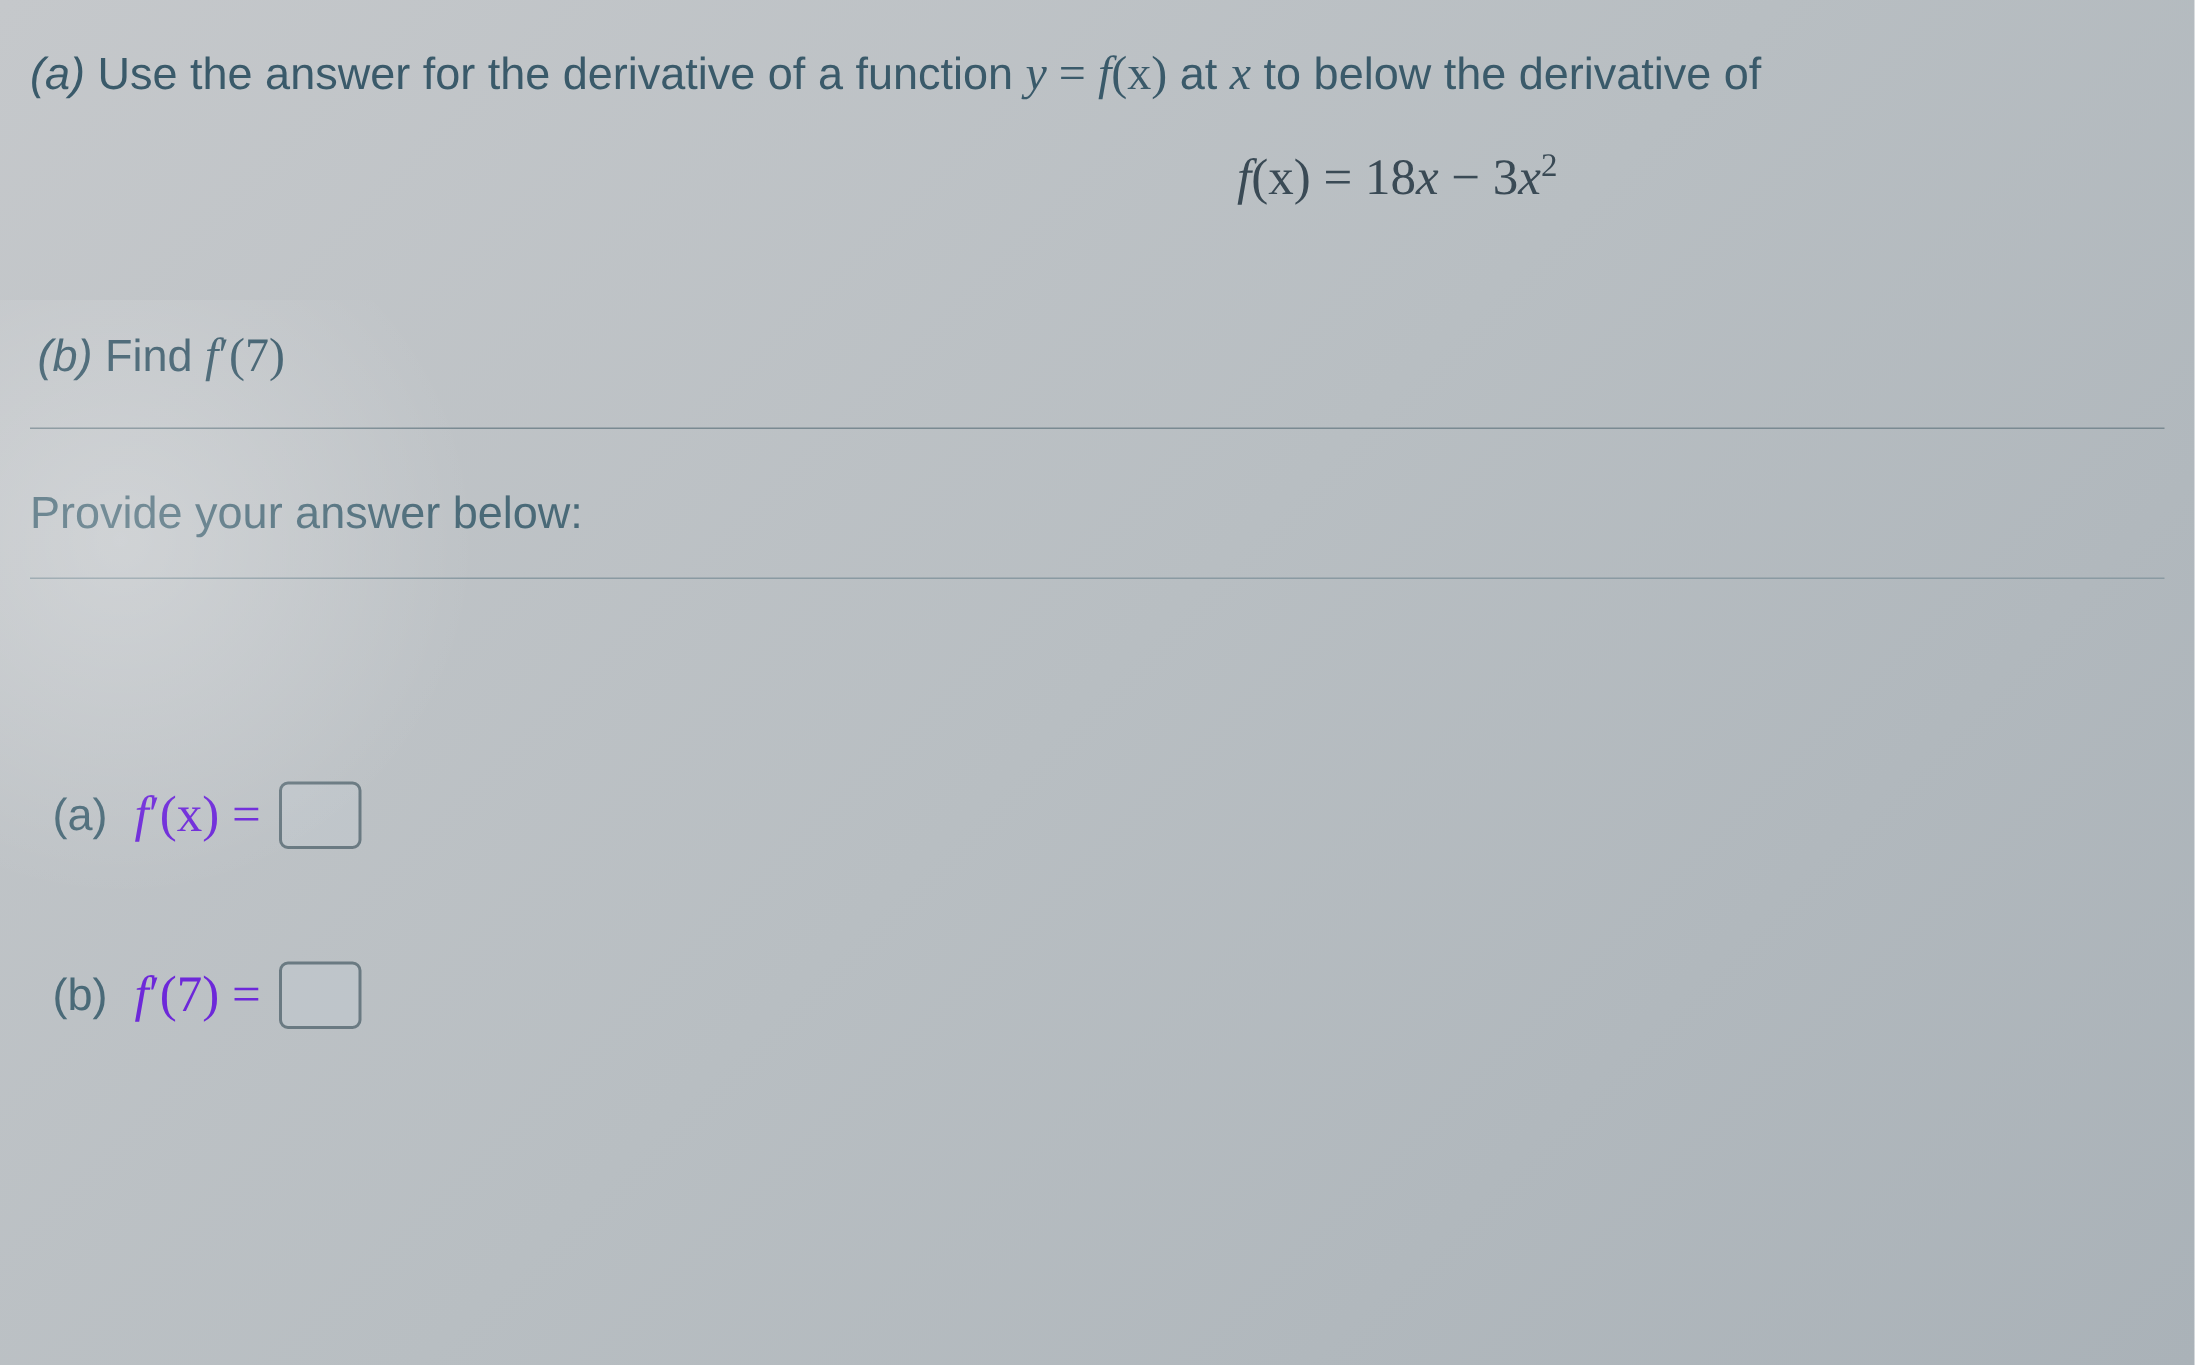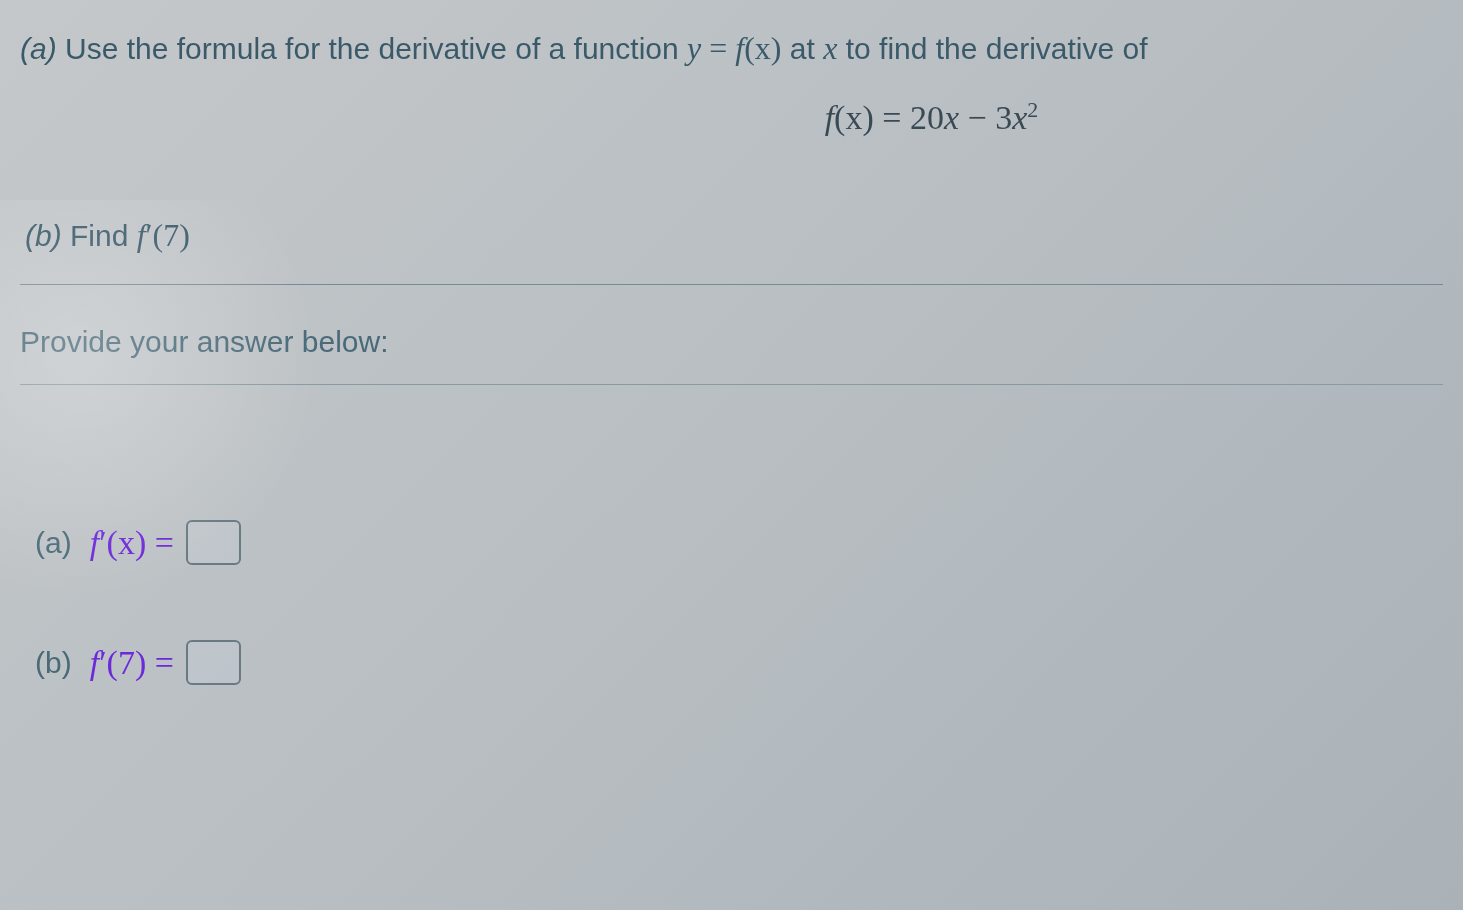--- a/index.html
+++ b/index.html
@@ -124,25 +124,25 @@
 </style>
 </head>
 <body>
 
 <div class="glare"></div>
 
 <div class="content">
 
   <div class="part-a">
     <span class="label">(a)</span>
-    <span>Use the formula for the derivative of a function </span><span class="math-inline">y</span><span class="math-inline" style="font-style:normal"> = </span><span class="math-inline">f</span><span class="math-inline" style="font-style:normal">(x)</span><span> at </span><span class="math-inline">x</span><span> to find the derivative of</span>
+    <span>Use the answer for the derivative of a function </span><span class="math-inline">y</span><span class="math-inline" style="font-style:normal"> = </span><span class="math-inline">f</span><span class="math-inline" style="font-style:normal">(x)</span><span> at </span><span class="math-inline">x</span><span> to below the derivative of</span>
   </div>
 
   <div class="formula-line">
-    <span>f</span><span style="font-style:normal">(x)</span><span style="font-style:normal"> = 20</span><span>x</span><span style="font-style:normal"> − 3</span><span>x</span><sup style="font-style:normal">2</sup>
+    <span>f</span><span style="font-style:normal">(x)</span><span style="font-style:normal"> = 18</span><span>x</span><span style="font-style:normal"> − 3</span><span>x</span><sup style="font-style:normal">2</sup>
   </div>
 
   <div class="part-b">
     <span class="label">(b)</span>
     <span>Find </span><span class="math-inline">f</span><span class="math-inline" style="font-style:normal">′</span><span class="math-inline" style="font-style:normal">(7)</span>
   </div>
 
   <hr class="divider">
 
   <div class="provide">Provide your answer below:</div>

